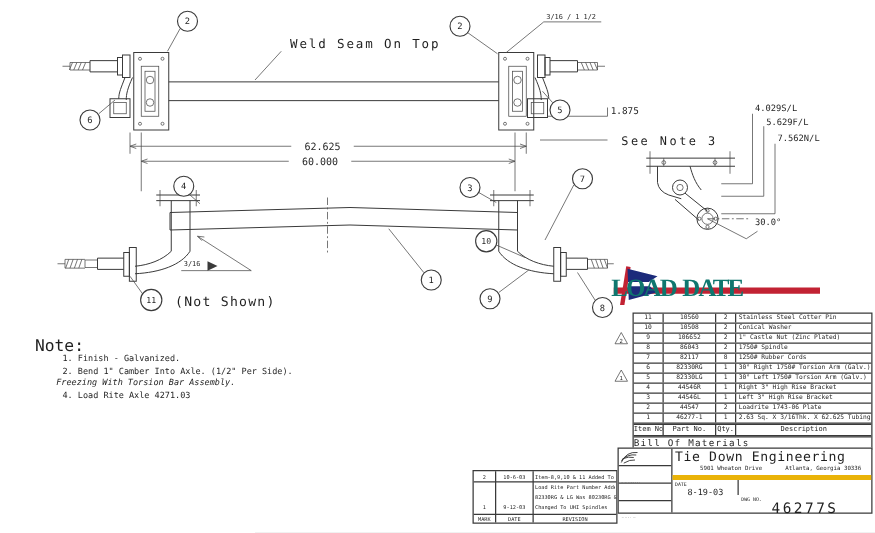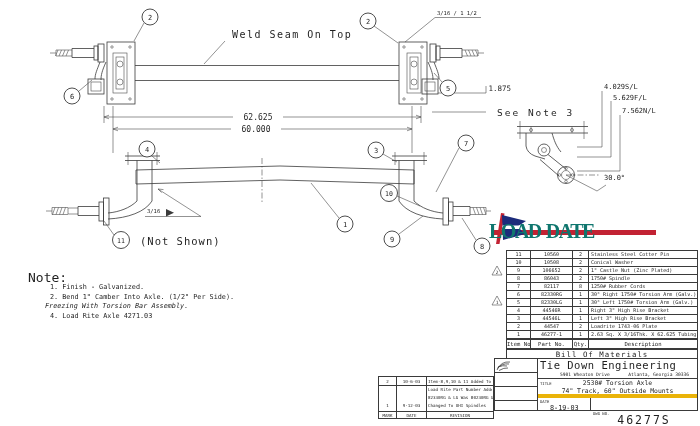--- a/index.html
+++ b/index.html
@@ -32,21 +32,21 @@
   .bom{position:absolute;left:506px;top:250px;width:192px;border:1px solid #3a3a3a;background:#fff;font-size:5px;}
   .bom-row{display:flex;height:8px;border-bottom:1px solid #3a3a3a;line-height:7px;white-space:nowrap;}
   .bom-row:last-of-type{border-bottom:none;}
   .bc{border-right:1px solid #3a3a3a;overflow:hidden;}
   .c-item{width:24px;text-align:center;}
   .c-part{width:42px;text-align:center;}
   .c-qty{width:16px;text-align:center;}
   .c-desc{flex:1;border-right:none;padding-left:2px;}
   .bom-head{height:10px;font-size:5.6px;line-height:9px;}
   .bom-head .c-desc{text-align:center;padding-left:0;}
-  .bom-title{height:10px;border-top:1px solid #3a3a3a;text-align:center;font-size:7.4px;
+  .bom-title{height:10px;border-top:1px solid #3a3a3a;font-size:7.4px;
              line-height:10px;letter-spacing:1px;}
 
   
   .tblock{position:absolute;left:494px;top:358px;width:204px;height:53px;border:1px solid #3a3a3a;
           display:flex;background:#fff;}
   .tb-left{width:43px;border-right:1px solid #3a3a3a;display:flex;flex-direction:column;}
   .tb-box{border-bottom:1px solid #3a3a3a;flex:1;padding:1px 1px 0 2px;font-size:3.9px;line-height:4.6px;overflow:hidden;margin-top:12px;}
   .tb-box:last-child{border-bottom:none;}
   .tb-label{font-size:3.9px;}
   .tb-val{font-size:4.4px;}
@@ -424,25 +424,20 @@
       <div class="tb-company">
         <svg width="18" height="13" viewBox="0 0 18 13">
           <path d="M2,11 Q6,2 15,3 M2,9.5 Q7,4 14,5 M3,8 Q8,6 12,7 M4,11.5 Q9,8.5 13,9" stroke="#2a2a2a" stroke-width="0.7" fill="none"></path>
         </svg>
         <span class="tb-company-name">Tie Down Engineering</span>
       </div>
       <div class="tb-address">
         <span>5901 Wheaton Drive</span>
         <span>Atlanta, Georgia 30336</span>
       </div>
-      <div class="tb-title">
-        <span class="tb-label">TITLE</span>
-        <div>2530# Torsion Axle</div>
-        <div>74" Track, 60" Outside Mounts</div>
-      </div>
       <div class="tb-bottom">
         <div class="tb-date">
           <span class="tb-corner-label">DATE</span>
           <span class="tb-date-val">8-19-03</span>
         </div>
         <div class="tb-dwg">
           <span class="tb-corner-label">DWG NO.</span>
           <span class="tb-dwg-val">46277S</span>
         </div>
       </div>

